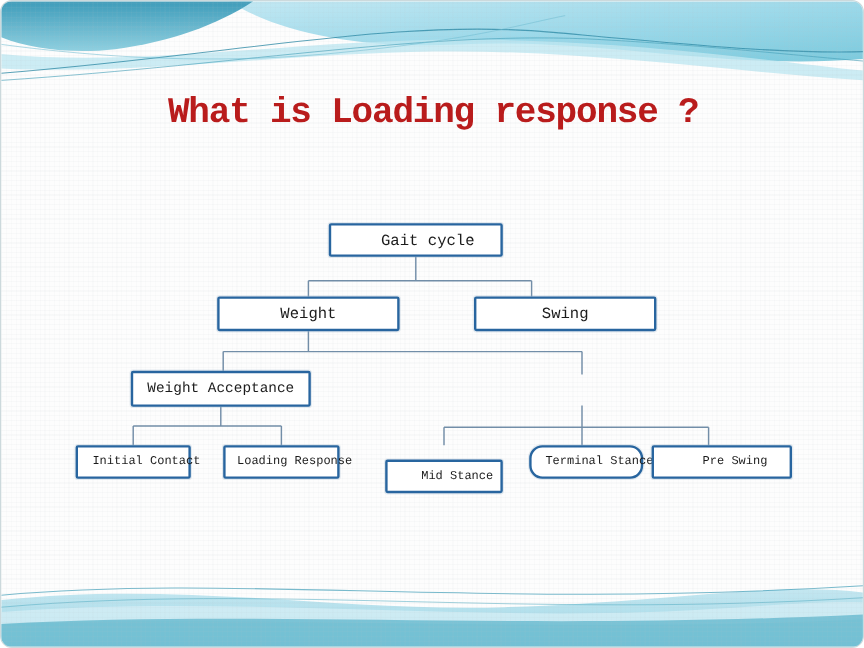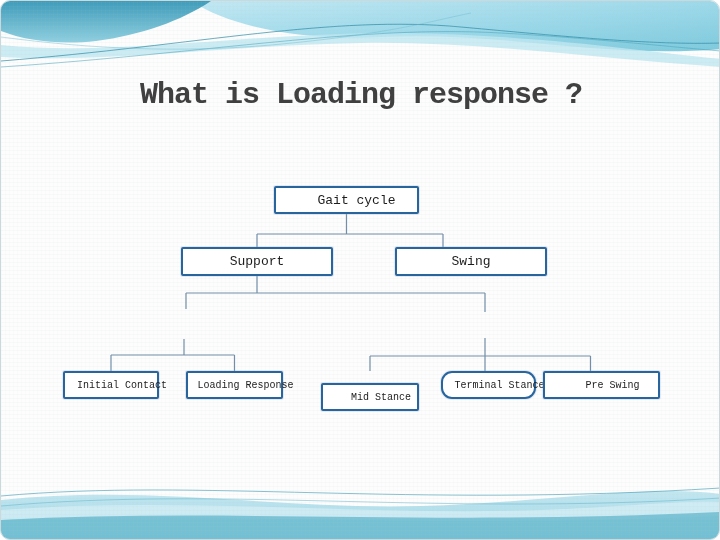--- a/index.html
+++ b/index.html
@@ -14,21 +14,21 @@
     background-image:
       repeating-linear-gradient(0deg, rgba(180,190,195,0.07) 0 1px, transparent 1px 4px),
       repeating-linear-gradient(90deg, rgba(180,190,195,0.05) 0 1px, transparent 1px 4px);
   }
   .wave{position:absolute; left:0; width:720px; z-index:0;}
   .wave.top{top:0; height:115px;}
   .wave.bottom{bottom:0; height:85px;}
   .title{
     position:absolute; top:79px; left:0; width:720px; z-index:3;
     text-align:center; font-size:30px; font-weight:bold; line-height:1.05;
-    color:#404040; letter-spacing:-1px;
+    color:#b91c1c; letter-spacing:-1px;
   }
   .connectors{position:absolute; inset:0; z-index:2;}
   .node{
     position:absolute; z-index:3; box-sizing:border-box;
     background:#fff; border:2px solid #28659f; border-radius:2px;
     display:flex; align-items:center; justify-content:center;
     color:#1c1c1c; white-space:nowrap;
     box-shadow:0 0 0 1px rgba(150,180,205,0.25);
   }
   .lv12{font-size:13px;}
@@ -91,21 +91,22 @@
   <svg class="connectors" width="720" height="540" viewBox="0 0 720 540">
     <g fill="none" stroke="#64829f" stroke-width="1.2" opacity="0.9">
       <path d="M345.5 213 V233 M256 233 H442 M256 233 V246 M442 233 V246"></path>
       <path d="M256 275 V292 M185 292 H484 M185 292 V308 M484 292 V311"></path>
       <path d="M183 338 V354 M110 354 H233.5 M110 354 V370 M233.5 354 V370"></path>
       <path d="M484 337 V355 M369 355 H589.5 M369 355 V370 M484 355 V370 M589.5 355 V370"></path>
     </g>
   </svg>
 
   <div class="node lv12" id="n-gait">Gait cycle</div>
-  <div class="node lv12" id="n-stance">Support</div>
+  <div class="node lv12" id="n-stance">Weight</div>
   <div class="node lv12" id="n-swing">Swing</div>
+  <div class="node lv3" id="n-wa">Weight Acceptance</div>
   <div class="node lv4" id="n-ic">Initial Contact</div>
   <div class="node lv4" id="n-lr">Loading Response</div>
   <div class="node lv4" id="n-ms">Mid Stance</div>
   <div class="node lv4" id="n-ts">Terminal Stance</div>
   <div class="node lv4" id="n-ps">Pre Swing</div>
 
 </div>
 
 </body></html>

